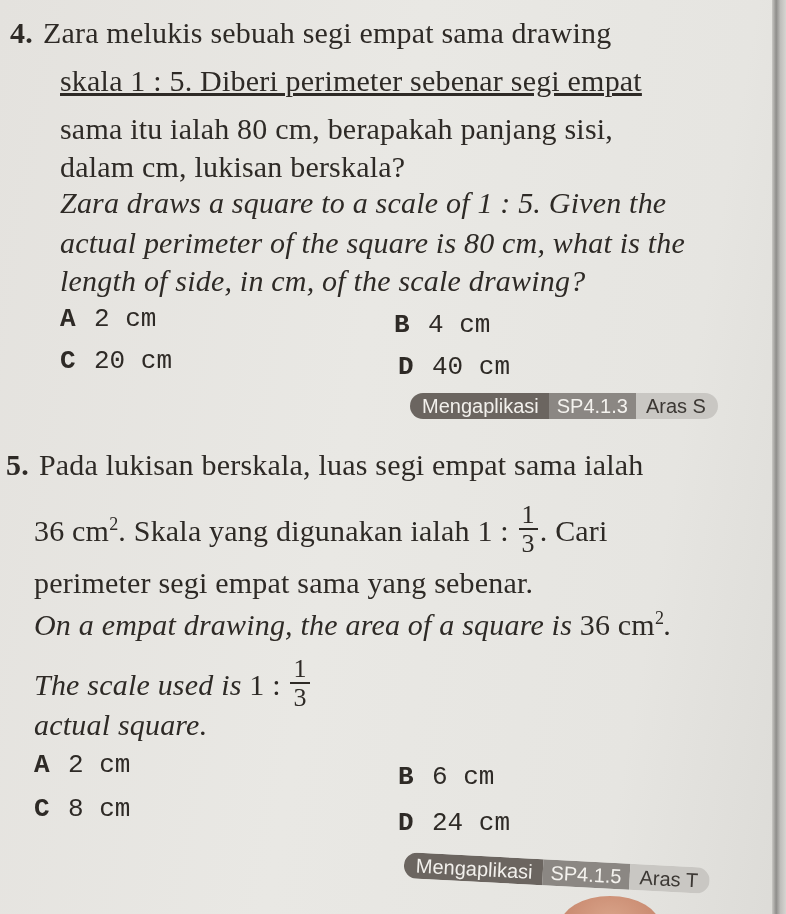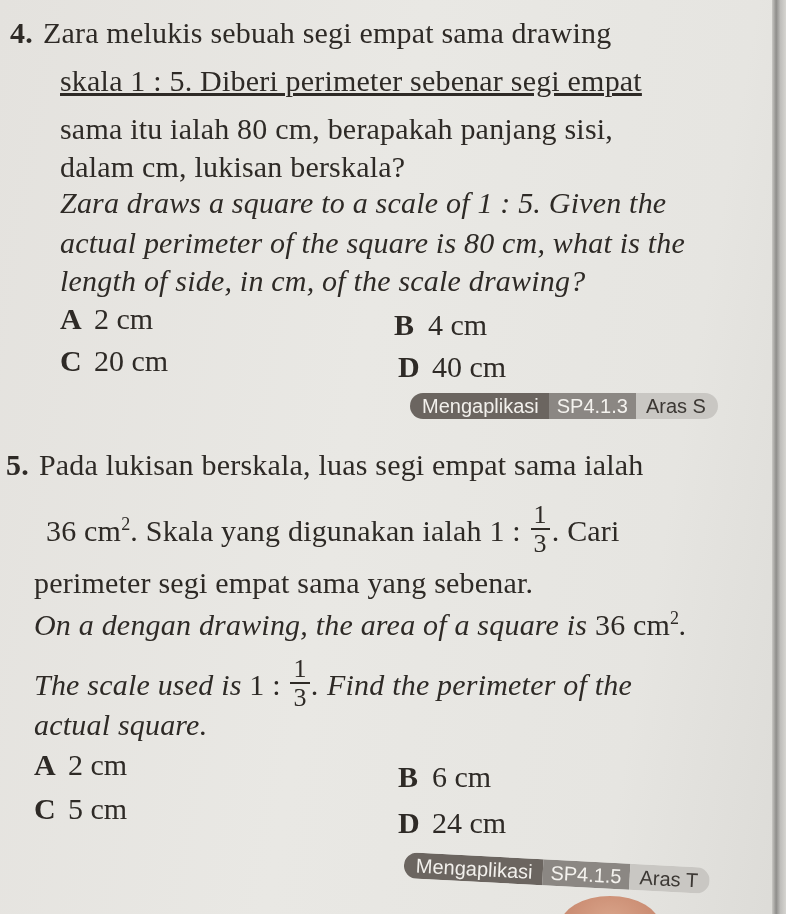--- a/index.html
+++ b/index.html
@@ -32,23 +32,24 @@
     }
     .q-num {
       font-weight: bold;
       margin-right: 10px;
     }
     .ital {
       font-style: italic;
     }
     .opt {
       position: absolute;
-      font-size: 30px;
+      font-size: 26px;
       line-height: 34px;
       white-space: nowrap;
+      font-family: Liberation Mono, monospace;
     }
     .opt-letter {
       font-weight: bold;
       display: inline-block;
       width: 34px;
     }
     .badge {
       position: absolute;
       display: flex;
       align-items: stretch;
@@ -130,30 +131,30 @@
 
   <div class="badge" style="left:410px; top:393px;">
     <span class="b1">Mengaplikasi</span>
     <span class="b2">SP4.1.3</span>
     <span class="b3">Aras S</span>
   </div>
 </div>
 
 <div>
   <div class="line" style="left:6px; top:448px;"><span class="q-num">5.</span><span>Pada lukisan berskala, luas segi empat sama ialah</span></div>
-  <div class="line" style="left:34px; top:506px;margin-left:12px;"><span>36 cm</span><sup>2</sup><span>. Skala yang digunakan ialah 1 :</span> <span class="frac"><span class="num">1</span><span class="den">3</span></span><span>. Cari</span></div>
+  <div class="line" style="left:34px; top:506px;"><span>36 cm</span><sup>2</sup><span>. Skala yang digunakan ialah 1 :</span> <span class="frac"><span class="num">1</span><span class="den">3</span></span><span>. Cari</span></div>
   <div class="line" style="left:34px; top:566px;">perimeter segi empat sama yang sebenar.</div>
 
-  <div class="line ital" style="left:34px; top:608px;"><span>On a dengan drawing, the area of a square is</span> <span style="font-style:normal;">36 cm</span><sup style="font-style:normal;">2</sup><span>.</span></div>
-  <div class="line ital" style="left:34px; top:660px;"><span>The scale used is</span> <span style="font-style:normal;">1 :</span> <span class="frac" style="font-style:normal;"><span class="num">1</span><span class="den">3</span></span><span>. Find the perimeter of the</span></div>
+  <div class="line ital" style="left:34px; top:608px;"><span>On a empat drawing, the area of a square is</span> <span style="font-style:normal;">36 cm</span><sup style="font-style:normal;">2</sup><span>.</span></div>
+  <div class="line ital" style="left:34px; top:660px;"><span>The scale used is</span> <span style="font-style:normal;">1 :</span> <span class="frac" style="font-style:normal;"><span class="num">1</span><span class="den">3</span></span></div>
   <div class="line ital" style="left:34px; top:708px;">actual square.</div>
 
   <div class="opt" style="left:34px; top:748px;"><span class="opt-letter">A</span><span>2 cm</span></div>
   <div class="opt" style="left:398px; top:760px;"><span class="opt-letter">B</span><span>6 cm</span></div>
-  <div class="opt" style="left:34px; top:792px;"><span class="opt-letter">C</span><span>5 cm</span></div>
+  <div class="opt" style="left:34px; top:792px;"><span class="opt-letter">C</span><span>8 cm</span></div>
   <div class="opt" style="left:398px; top:806px;"><span class="opt-letter">D</span><span>24 cm</span></div>
 
   <div class="badge" style="left:404px; top:852px; transform:rotate(3deg); transform-origin:left center;">
     <span class="b1">Mengaplikasi</span>
     <span class="b2">SP4.1.5</span>
     <span class="b3">Aras T</span>
   </div>
 </div>
 
 <div class="thumb"></div>

